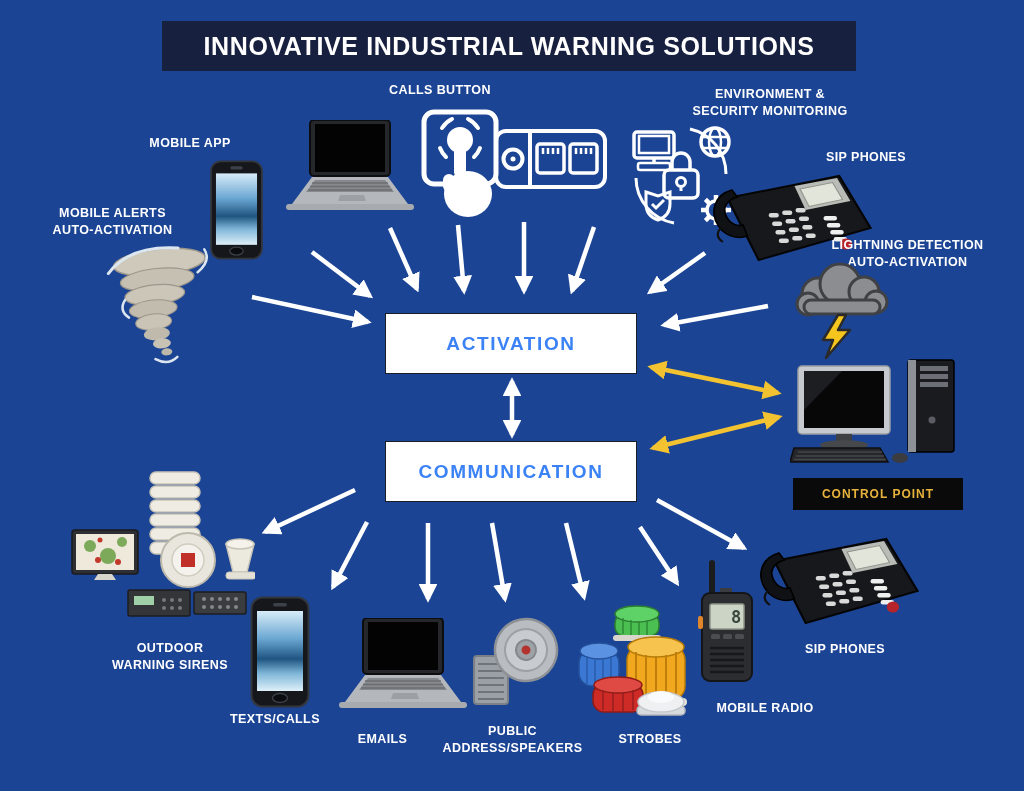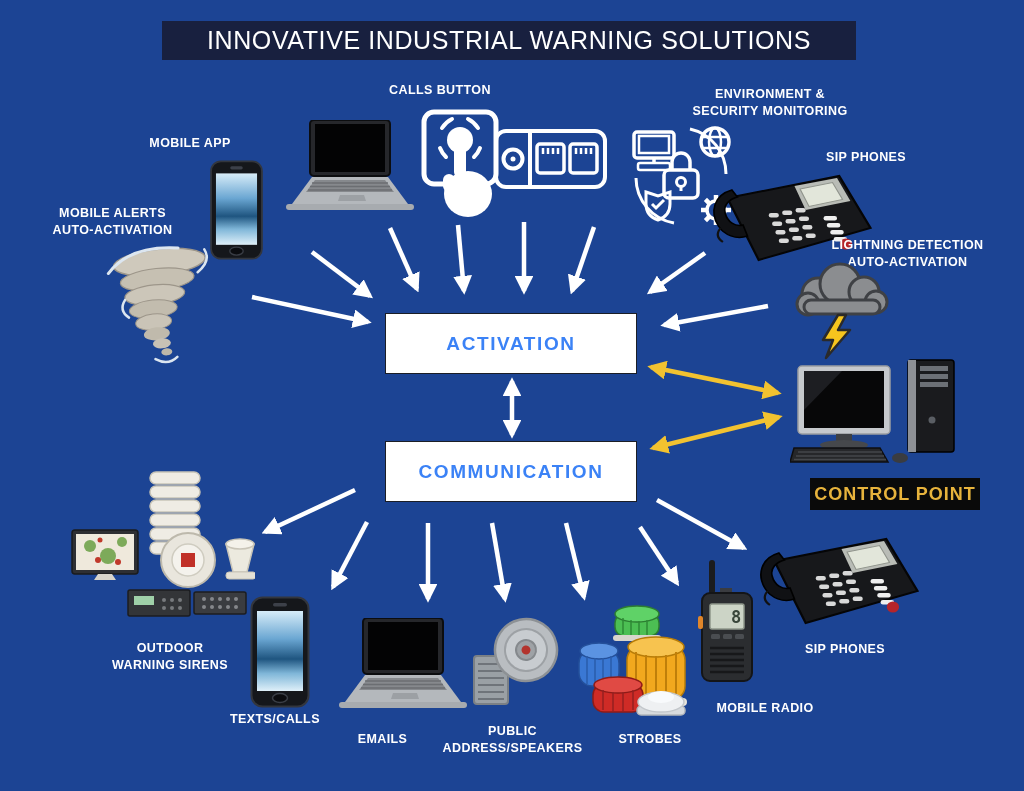--- a/index.html
+++ b/index.html
@@ -1,37 +1,37 @@
 <!DOCTYPE html>
 <html><head>
 <meta charset="utf-8">
 <style>
   html,body{margin:0;padding:0;background:#1c4494;}
   .canvas{
     position:relative;width:1024px;height:791px;background:#1c4494;
     overflow:hidden;font-family:"Liberation Sans",sans-serif;
   }
   .banner{
-    position:absolute;left:162px;top:21px;width:694px;height:39px;
+    position:absolute;left:162px;top:21px;width:694px;height:50px;
     background:#18203f;color:#fff;display:flex;align-items:center;justify-content:center;
-    font-size:25px;font-weight:400;letter-spacing:.6px;white-space:nowrap;
+    font-size:25px;font-weight:700;letter-spacing:.6px;white-space:nowrap;
   }
   .lbl{
     position:absolute;color:#fff;font-weight:800;font-size:12.5px;letter-spacing:.4px;
     text-align:center;line-height:1.32;white-space:pre-line;
   }
   .cbox{
     position:absolute;left:385px;width:252px;height:61px;background:#fff;
     border:1px solid #1b1e26;box-sizing:border-box;display:flex;align-items:center;justify-content:center;
     color:#3b82f6;font-size:19px;font-weight:800;letter-spacing:1.6px;white-space:nowrap;
   }
   .badge{
-    position:absolute;left:810px;top:478px;width:170px;height:32px;background:#0a0a0a;
+    position:absolute;left:793px;top:478px;width:170px;height:32px;background:#0a0a0a;
     color:#e7b33c;display:flex;align-items:center;justify-content:center;
-    font-size:18px;font-weight:800;letter-spacing:1px;white-space:nowrap;
+    font-size:12px;font-weight:800;letter-spacing:1px;white-space:nowrap;
   }
   .icon{position:absolute;line-height:0;}
   .arrows{position:absolute;left:0;top:0;pointer-events:none;}
   .node-layer{position:absolute;left:0;top:0;width:100%;height:100%;}
 </style>
 </head>
 <body>
 
 <div class="canvas">
 

